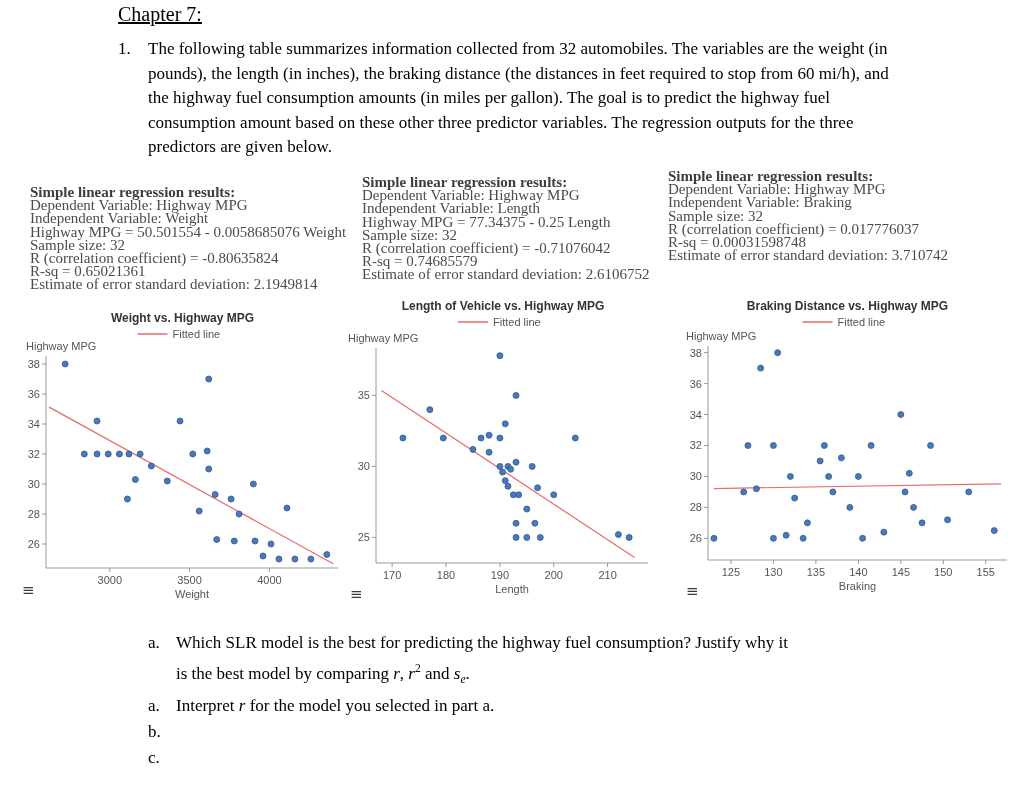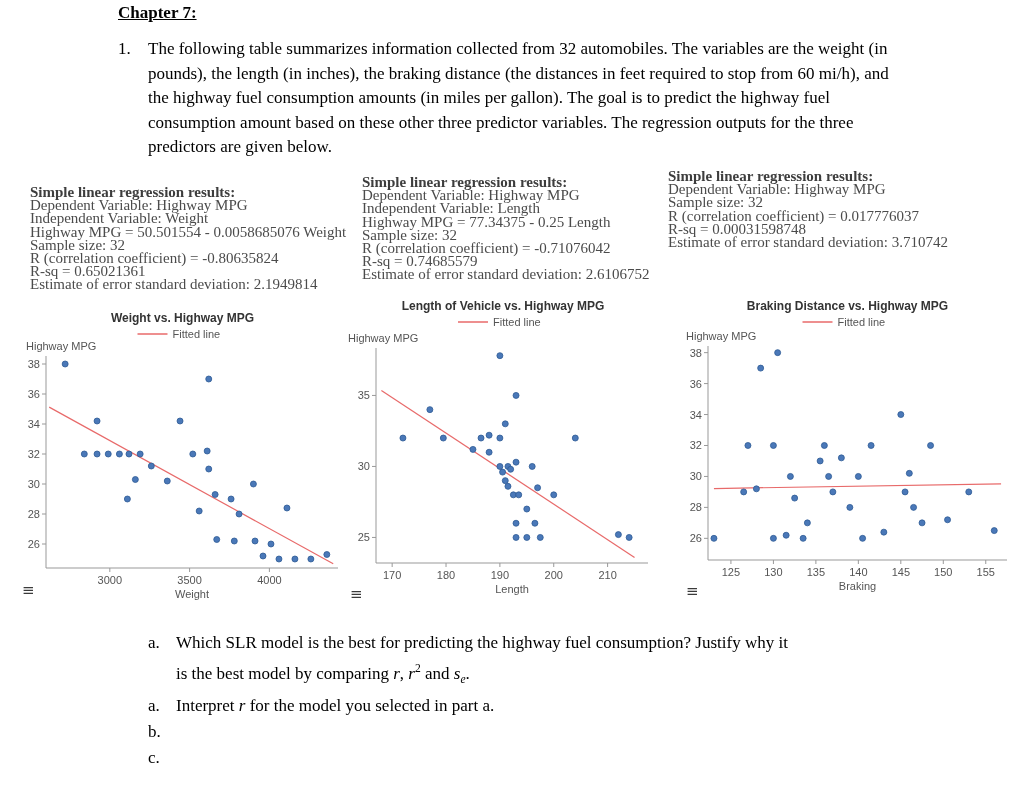--- a/index.html
+++ b/index.html
@@ -2,21 +2,21 @@
 <html><head>
 <meta charset="utf-8">
 <style>
   * { margin:0; padding:0; box-sizing:border-box; }
   html,body { background:#ffffff; }
   #page {
     position:relative; width:1024px; height:787px; background:#fff;
     font-family:"Liberation Serif", serif; color:#000; overflow:hidden;
   }
   .abs { position:absolute; }
-  .chapter { font-size:17px; font-weight:bold; text-decoration:underline; }
+  .chapter { font-size:20px; font-weight:normal; text-decoration:underline; }
   .problem { display:flex; font-size:17px; line-height:24.5px; }
   .problem .num { flex:0 0 30px; width:30px; }
   .reg { font-family:Liberation Serif, serif; font-size:15px; line-height:13.2px; color:#4b4b4b; }
   .reg .rtitle { font-weight:bold; color:#3d3d3d; }
   .reg div { white-space:nowrap; }
   .qs { font-size:17px; line-height:26px; }
   .q { display:flex; }
   .q .ql { flex:0 0 28px; width:28px; }
   .mvar { font-style:italic; }
   sup, sub { font-size:0.68em; }
@@ -57,20 +57,21 @@
         <div>Sample size: 32</div>
         <div>R (correlation coefficient) = -0.71076042</div>
         <div>R-sq = 0.74685579</div>
         <div>Estimate of error standard deviation: 2.6106752</div>
       </div>
   </div>
   <div class="abs reg" style="left:668px; top:170px;">
     <div class="rtitle">Simple linear regression results:</div>
     <div>
         <div>Dependent Variable: Highway MPG</div>
+        <div>Independent Variable: Braking</div>
         <div>Sample size: 32</div>
         <div>R (correlation coefficient) = 0.017776037</div>
         <div>R-sq = 0.00031598748</div>
         <div>Estimate of error standard deviation: 3.710742</div>
       </div>
   </div>
 
   <div class="abs" style="left:20px; top:308px;"><svg width="325" height="300">
         <text x="162.5" y="14" text-anchor="middle" font-size="12" fill="#333333" font-weight="bold">Weight vs. Highway MPG</text>
         <line x1="117.5" y1="26" x2="147.5" y2="26" stroke="#e86a6a" stroke-width="1.5"></line>

